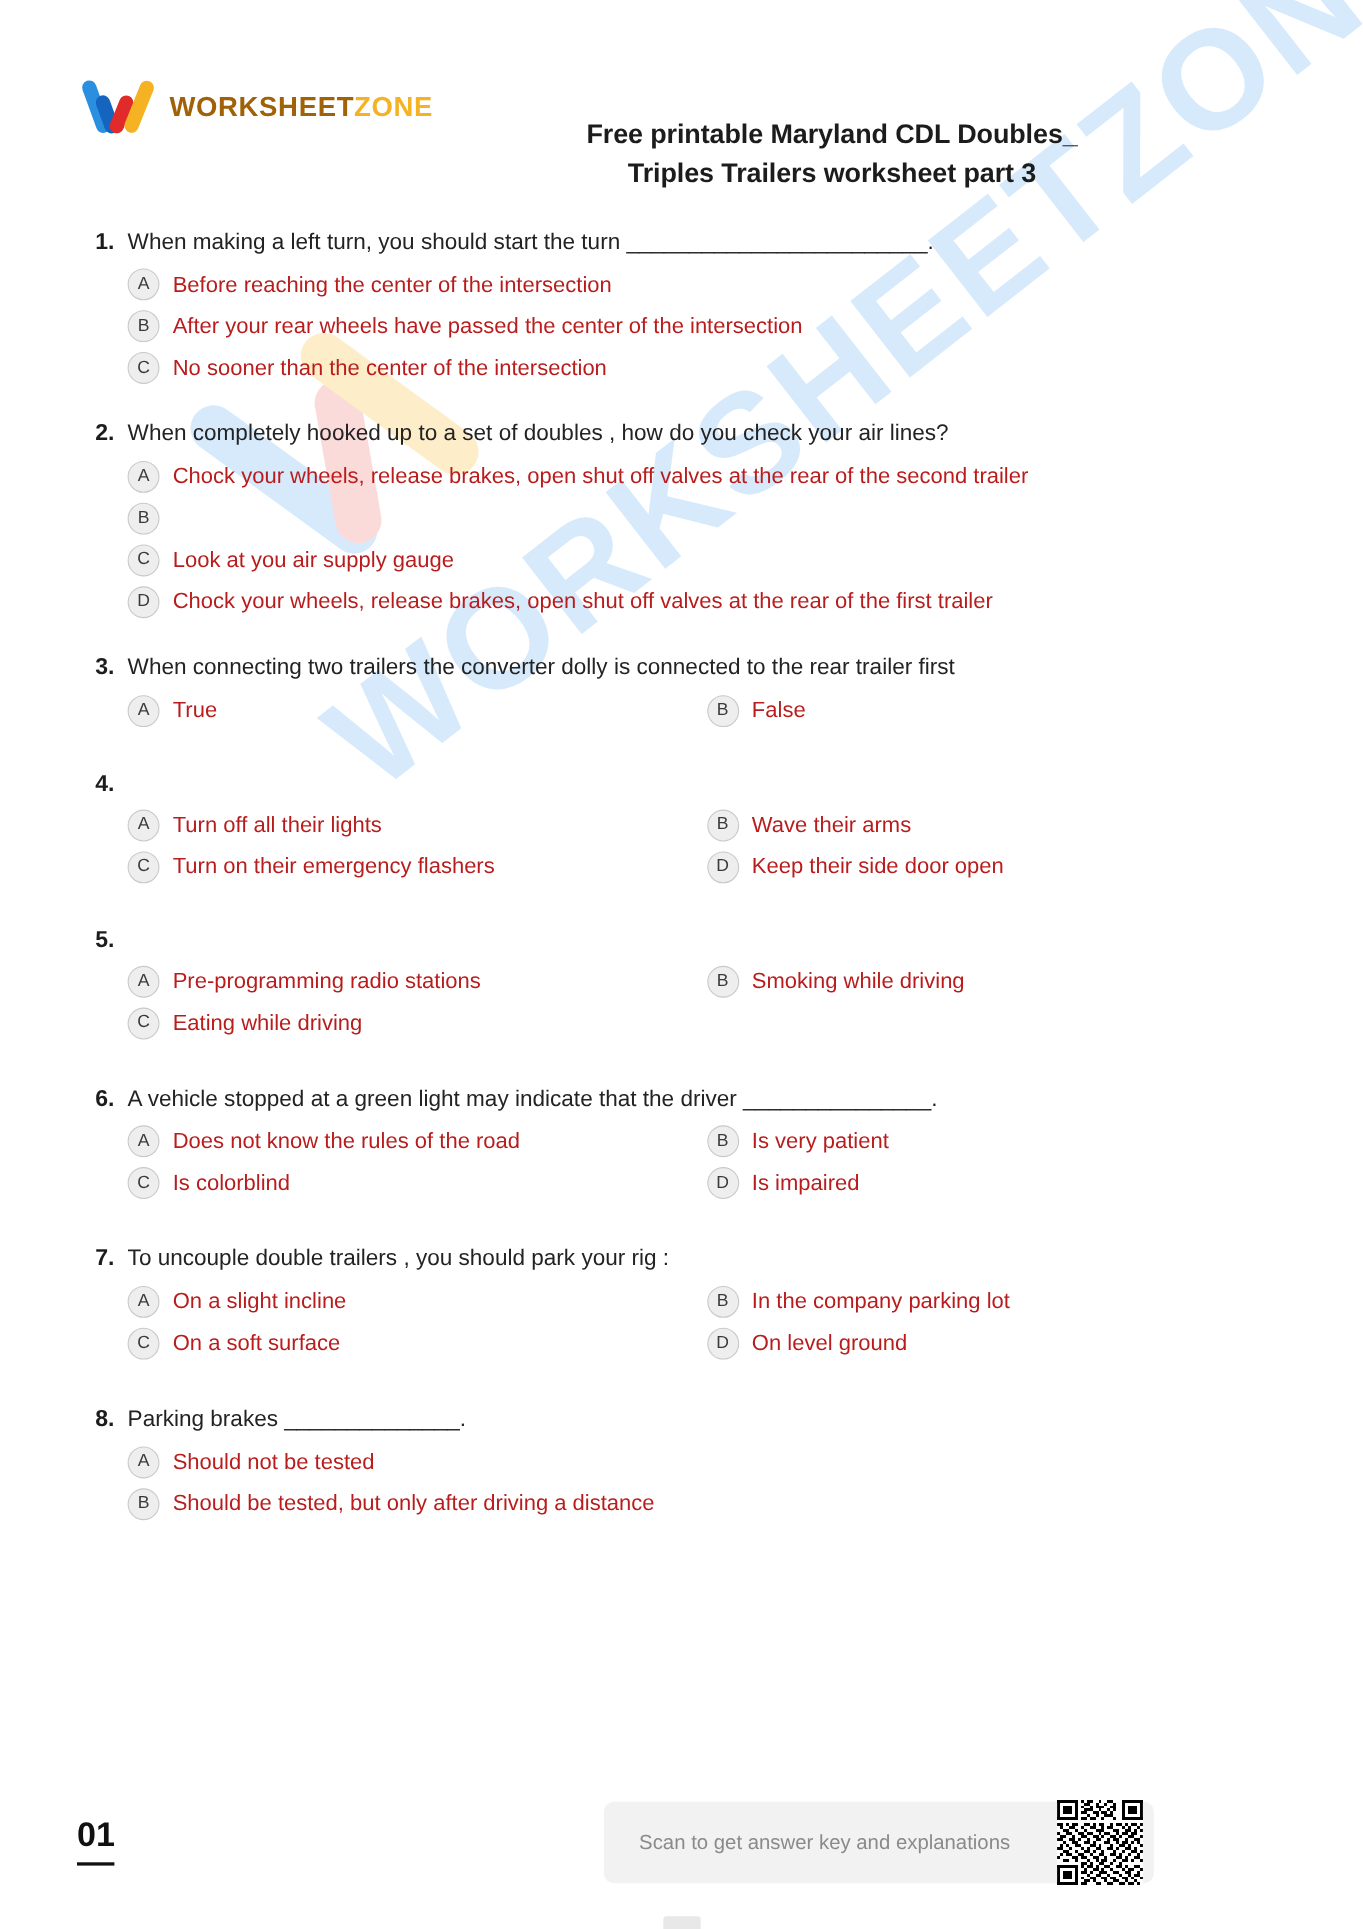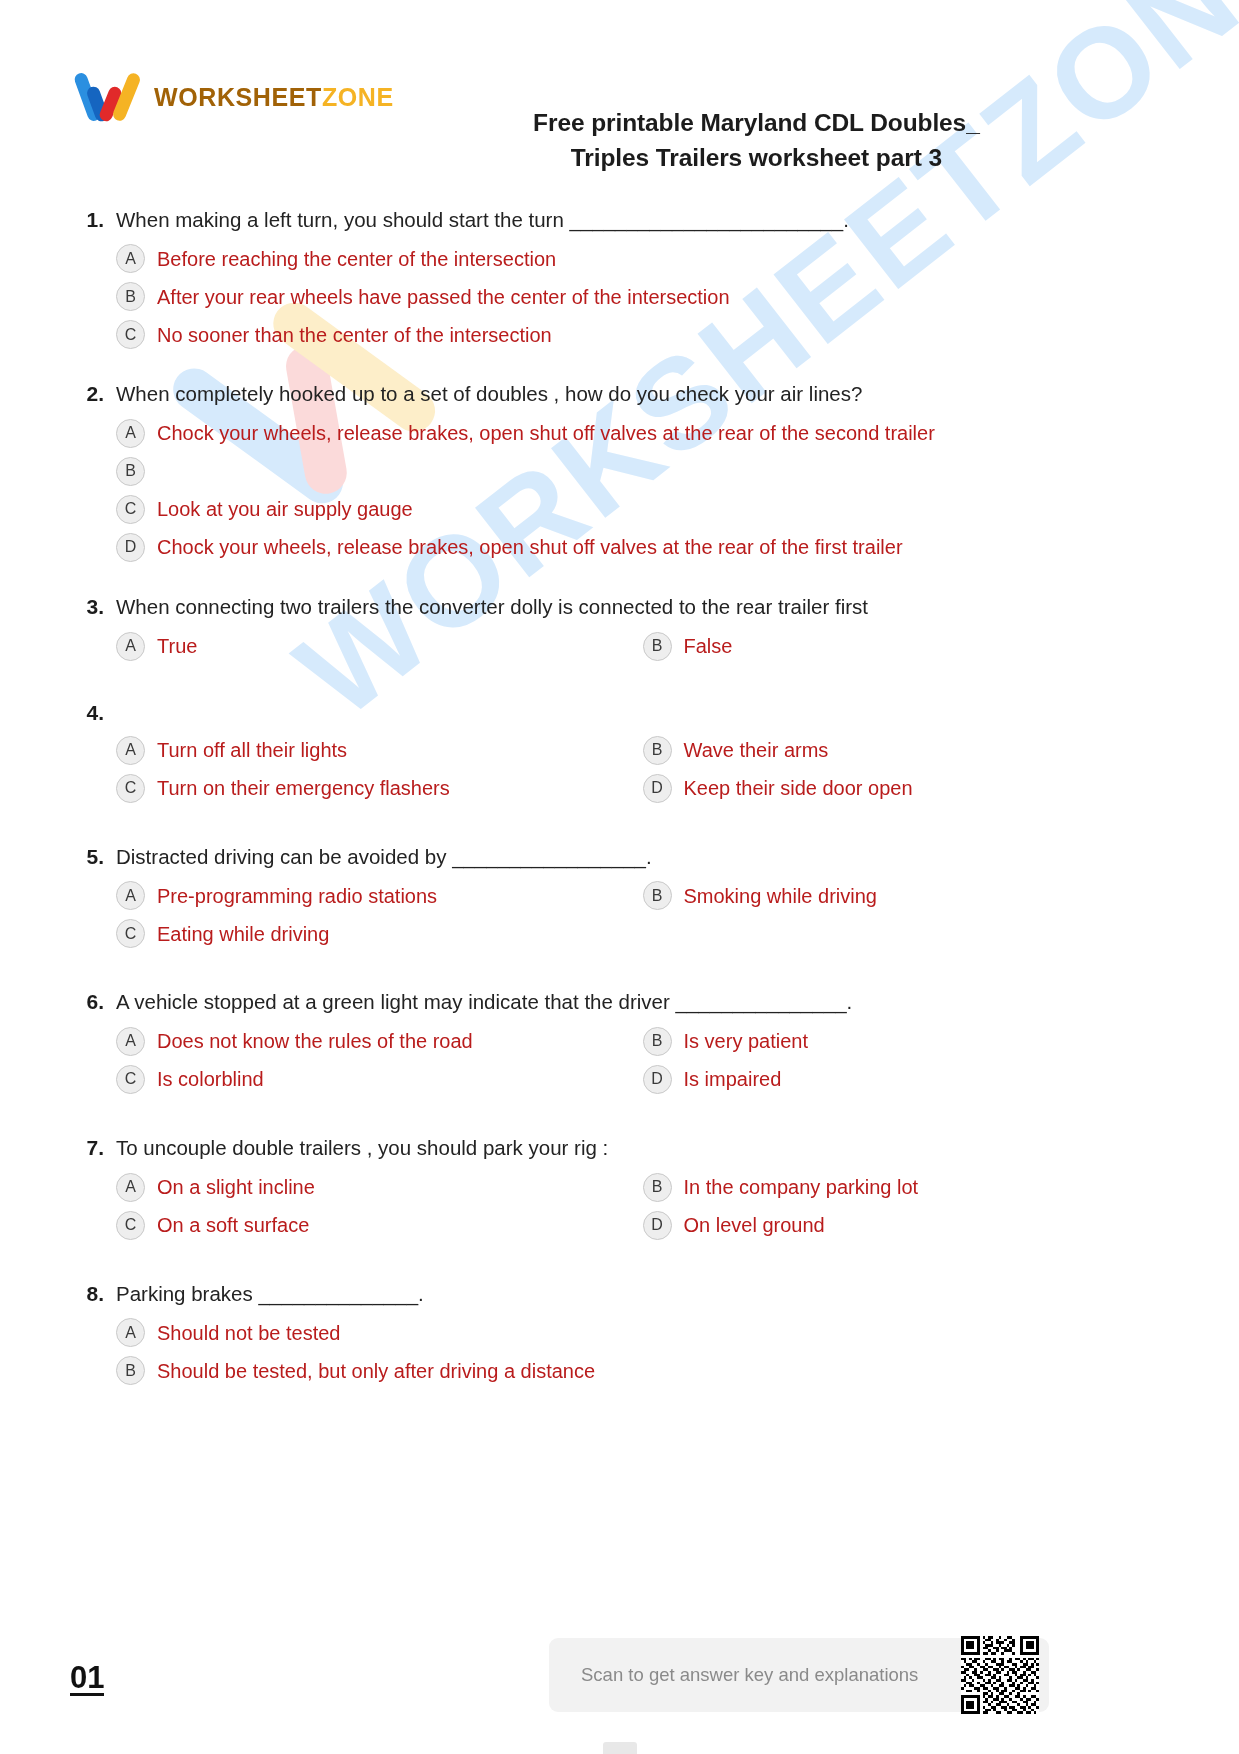--- a/index.html
+++ b/index.html
@@ -121,21 +121,21 @@
     position: absolute;
     left: 0; right: 0; bottom: 0;
     height: 170px;
     z-index: 3;
   }
   .page-no {
     position: absolute;
     left: 70px; bottom: 58px;
     font-size: 31px; font-weight: 700; color: #111;
     border-bottom: 3px solid #111;
-    padding-bottom: 0;
+    padding-bottom: 10px;
     line-height: 1;
   }
   .scan-box {
     position: absolute;
     right: 190px; bottom: 42px;
     width: 500px; height: 74px;
     background: #f2f2f2;
     border-radius: 9px;
     display: flex; align-items: center;
     padding-left: 32px;
@@ -268,21 +268,20 @@
           </div>
           <div class="opt">
             <div class="bubble">D</div>
             <div class="opt-label">Keep their side door open</div>
           </div>
         </div>
       </div>
       <div class="question">
         <div class="q-head">
           <div class="q-num">5.</div>
-          <div class="q-text">Distracted driving can be avoided by _________________.</div>
         </div>
         <div class="options two-col">
           <div class="opt">
             <div class="bubble">A</div>
             <div class="opt-label">Pre-programming radio stations</div>
           </div>
           <div class="opt">
             <div class="bubble">B</div>
             <div class="opt-label">Smoking while driving</div>
           </div>

